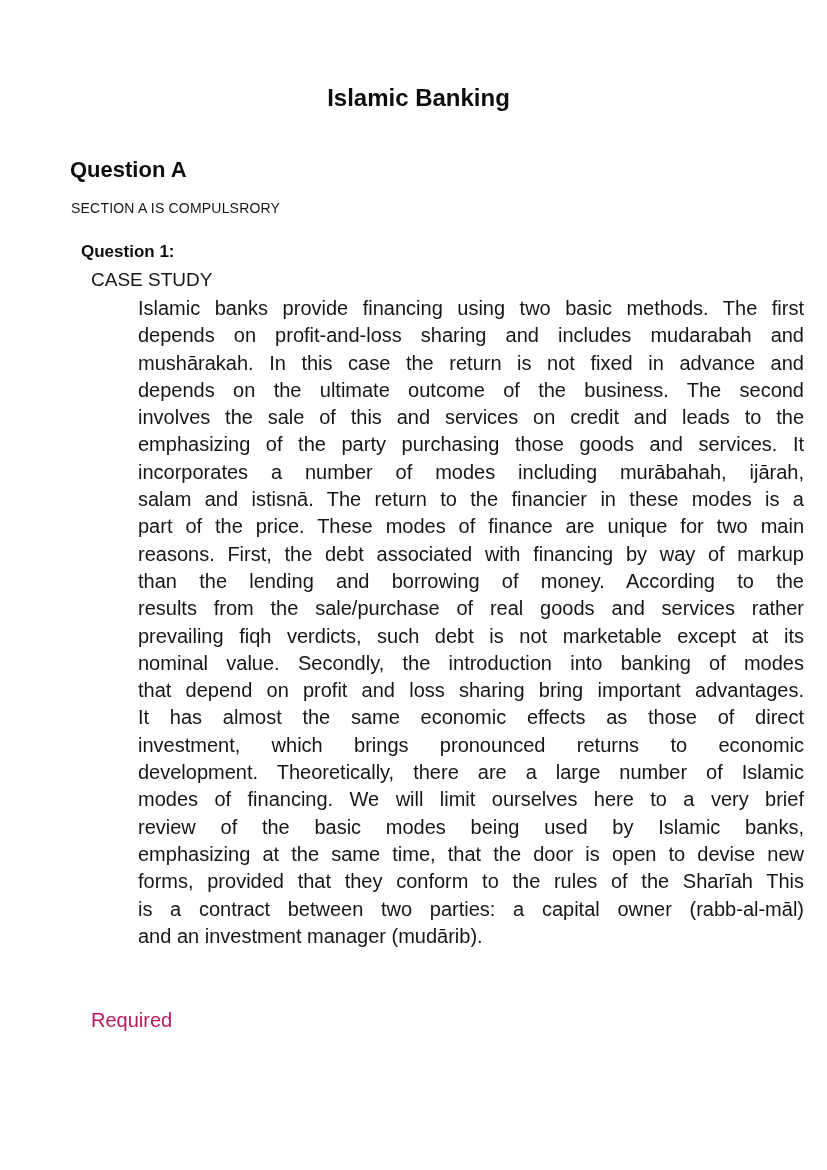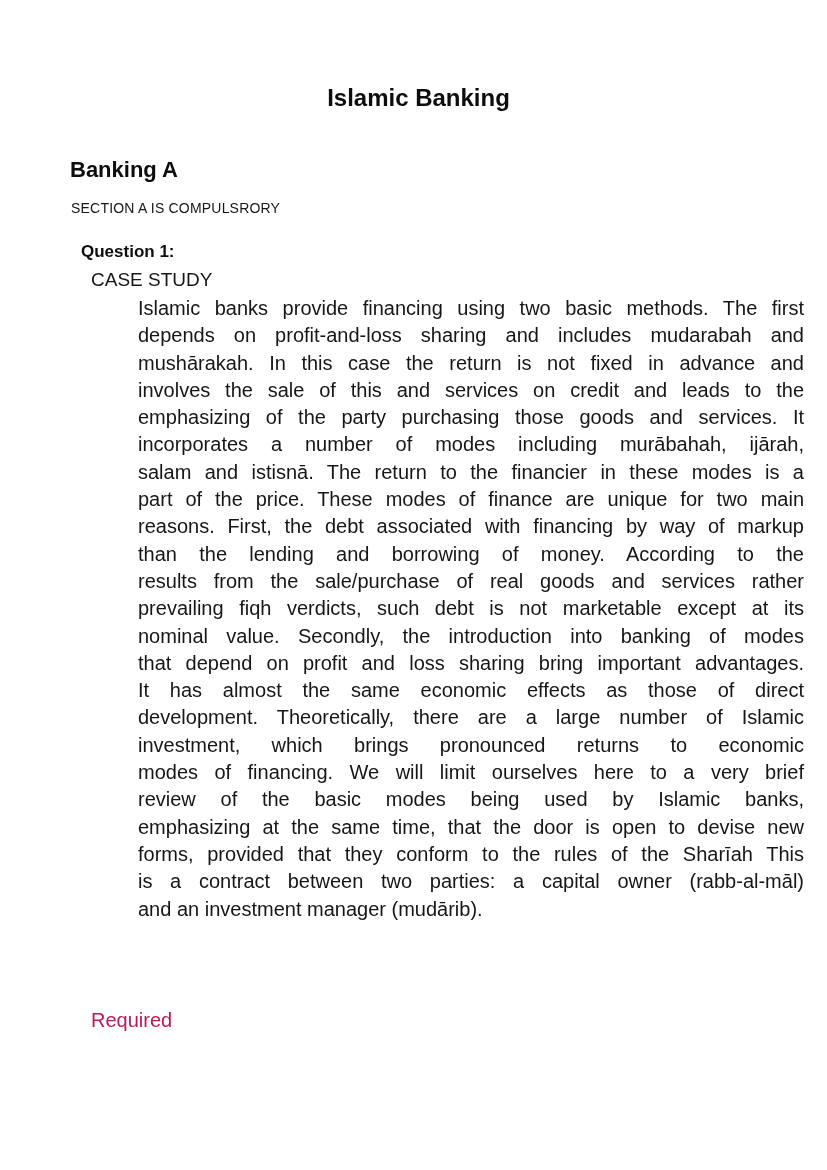--- a/index.html
+++ b/index.html
@@ -94,36 +94,37 @@
     color: #be185d;
   }
 </style>
 </head>
 <body>
 
 <div class="page">
 
   <h1 class="doc-title">Islamic Banking</h1>
 
-  <h2 class="section-heading">Banking A</h2>
+  <h2 class="section-heading">Question A</h2>
 
   <div class="section-note">SECTION A IS COMPULSRORY</div>
 
   <h3 class="question-label">Question 1:</h3>
 
   <div class="case-study-heading">CASE STUDY</div>
 
   <div class="case-study-paragraph">
 
       <div class="para-line">Islamic banks provide financing using two basic methods. The first</div>
 
       <div class="para-line">depends on profit-and-loss sharing and includes mudarabah and</div>
 
       <div class="para-line">mushārakah. In this case the return is not fixed in advance and</div>
 
+      <div class="para-line">depends on the ultimate outcome of the business. The second</div>
 
       <div class="para-line">involves the sale of this and services on credit and leads to the</div>
 
       <div class="para-line">emphasizing of the party purchasing those goods and services. It</div>
 
       <div class="para-line">incorporates a number of modes including murābahah, ijārah,</div>
 
       <div class="para-line">salam and istisnā. The return to the financier in these modes is a</div>
 
       <div class="para-line">part of the price. These modes of finance are unique for two main</div>
@@ -135,23 +136,23 @@
       <div class="para-line">results from the sale/purchase of real goods and services rather</div>
 
       <div class="para-line">prevailing fiqh verdicts, such debt is not marketable except at its</div>
 
       <div class="para-line">nominal value. Secondly, the introduction into banking of modes</div>
 
       <div class="para-line">that depend on profit and loss sharing bring important advantages.</div>
 
       <div class="para-line">It has almost the same economic effects as those of direct</div>
 
+      <div class="para-line">investment, which brings pronounced returns to economic</div>
+
       <div class="para-line">development. Theoretically, there are a large number of Islamic</div>
-
-      <div class="para-line">investment, which brings pronounced returns to economic</div>
 
       <div class="para-line">modes of financing. We will limit ourselves here to a very brief</div>
 
       <div class="para-line">review of the basic modes being used by Islamic banks,</div>
 
       <div class="para-line">emphasizing at the same time, that the door is open to devise new</div>
 
       <div class="para-line">forms, provided that they conform to the rules of the Sharīah This</div>
 
       <div class="para-line">is a contract between two parties: a capital owner (rabb-al-māl)</div>

